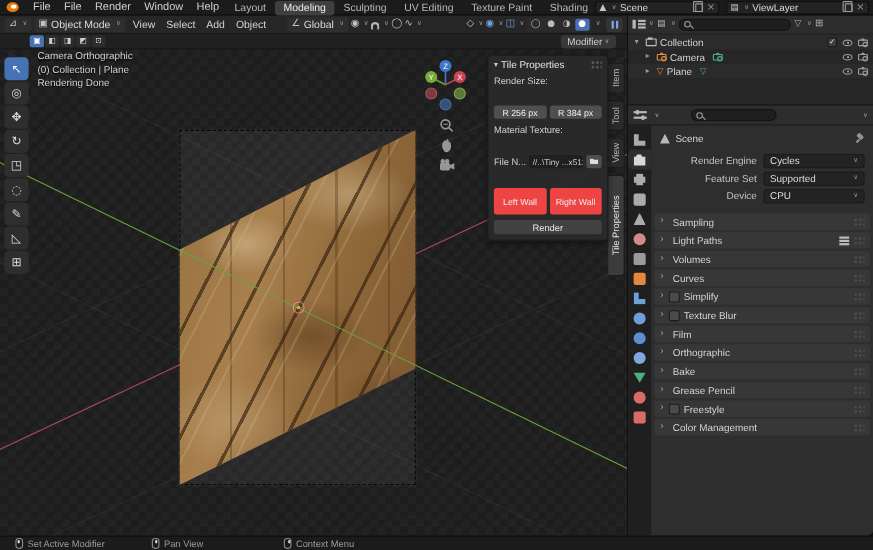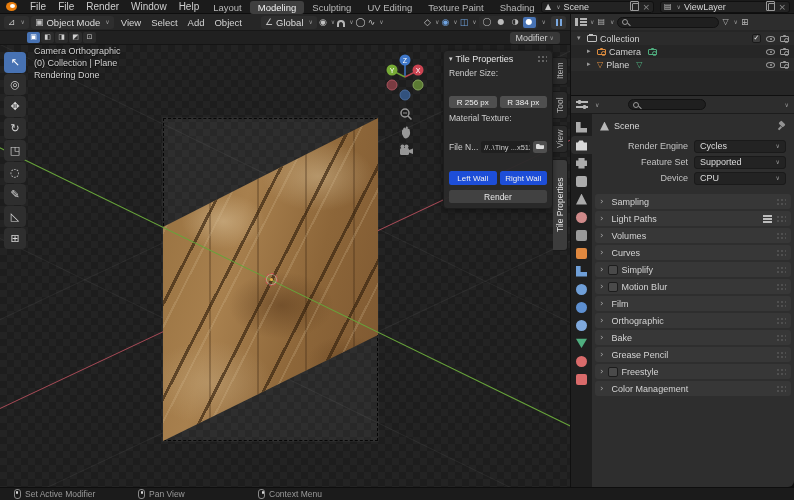--- a/index.html
+++ b/index.html
@@ -72,21 +72,21 @@
   #cursor3d{position:absolute;left:265px;top:228px;width:13px;height:13px;border:1.5px dashed #d05050;border-radius:50%;z-index:6;box-shadow:0 0 0 1px rgba(255,255,255,.35) inset}
   #cursor3d:after{content:"";position:absolute;left:3.5px;top:3.5px;width:3px;height:3px;border-radius:50%;background:#e8b14a}
   
   #nav-gizmo{position:absolute;left:383px;top:5px;z-index:12}
   .nav-btn{position:absolute;left:399px;z-index:12;opacity:.8}
   
   #tile-panel{position:absolute;left:443px;top:5px;width:110px;z-index:20;background:rgba(42,42,42,.96);border:1px solid #1c1c1c;border-radius:4px;padding:3px 5px 5px;font-size:8.5px;color:#cfcfcf;box-shadow:0 2px 6px rgba(0,0,0,.4)}
   #tile-panel .p-hdr{display:flex;align-items:center;gap:3px;color:#e6e6e6;font-size:9px;margin-bottom:4px}
   #tile-panel .row{display:flex;gap:3px;margin-top:18px}
   .tp-field{flex:1;height:12px;background:#4f4f4f;border-radius:2.5px;display:flex;align-items:center;justify-content:center;font-size:8px;color:#f0f0f0}
-  .tp-btn{flex:1;height:14px;background:#1d4ed8;border-radius:2.5px;display:flex;align-items:center;justify-content:center;font-size:8px;color:#efefef}
+  .tp-btn{flex:1;height:24px;background:#ef4444;border-radius:2.5px;display:flex;align-items:center;justify-content:center;font-size:8px;color:#efefef}
   .tp-render{height:13px;background:#414141;border-radius:2.5px;display:flex;align-items:center;justify-content:center;font-size:8.5px;color:#e8e8e8;margin-top:5px}
   .tp-file{flex:1;height:12px;background:#1f1f1f;border-radius:2.5px;display:flex;align-items:center;padding:0 3px;font-size:7.5px;color:#cdcdcd;overflow:hidden;white-space:nowrap}
   .folder-btn{width:14px;height:12px;background:#4f4f4f;border-radius:2.5px;position:relative}
   .folder-btn:after{content:"";position:absolute;left:3px;top:3px;width:8px;height:5px;background:#ddd;border-radius:1px;clip-path:polygon(0 0,40% 0,50% 25%,100% 25%,100% 100%,0 100%)}
   .drag-dots{width:10px;height:8px;background-image:radial-gradient(#636363 1px,transparent 1.2px);background-size:4px 4px;margin-left:auto}
   
   .side-tab{position:absolute;left:553px;width:15px;background:#2a2a2a;border:1px solid #1a1a1a;border-right:none;border-radius:4px 0 0 4px;color:#b5b5b5;font-size:8.5px;display:flex;align-items:center;justify-content:center;writing-mode:vertical-rl;transform:rotate(180deg);z-index:13;padding:4px 0}
   .side-tab.active{background:#3c3c3c;color:#e4e4e4}
   
   #right-col{width:224px;border-left:1px solid #101010;display:flex;flex-direction:column;background:#0f0f0f;gap:1px}
@@ -591,21 +591,21 @@
                 <span class="cb"></span>
                 <span>Simplify</span>
                 <span class="spacer"></span>
                 <span style="margin:0"></span>
                 <span class="drag-dots"></span>
               </div>
 
               <div class="panel-hdr">
                 <span class="panel-chev g">›</span>
                 <span class="cb"></span>
-                <span>Motion Blur</span>
+                <span>Texture Blur</span>
                 <span class="spacer"></span>
                 <span style="margin:0"></span>
                 <span class="drag-dots"></span>
               </div>
 
               <div class="panel-hdr">
                 <span class="panel-chev g">›</span>
                 <span></span>
                 <span>Film</span>
                 <span class="spacer"></span>

